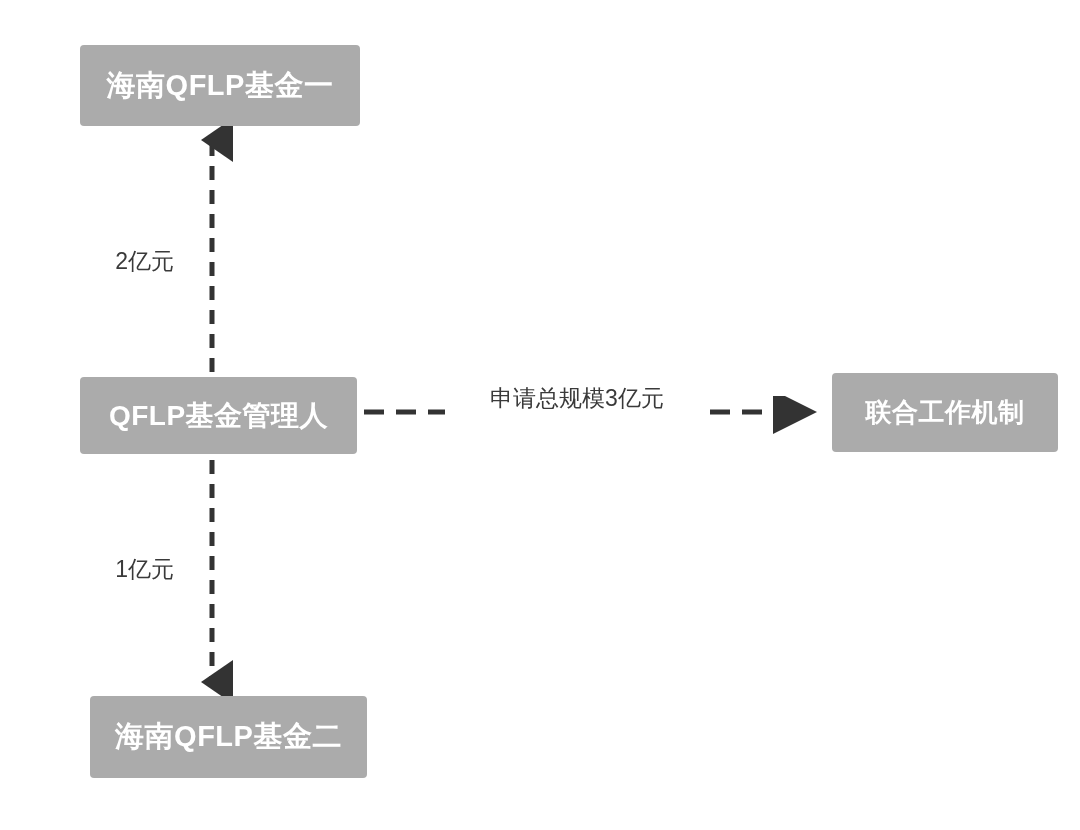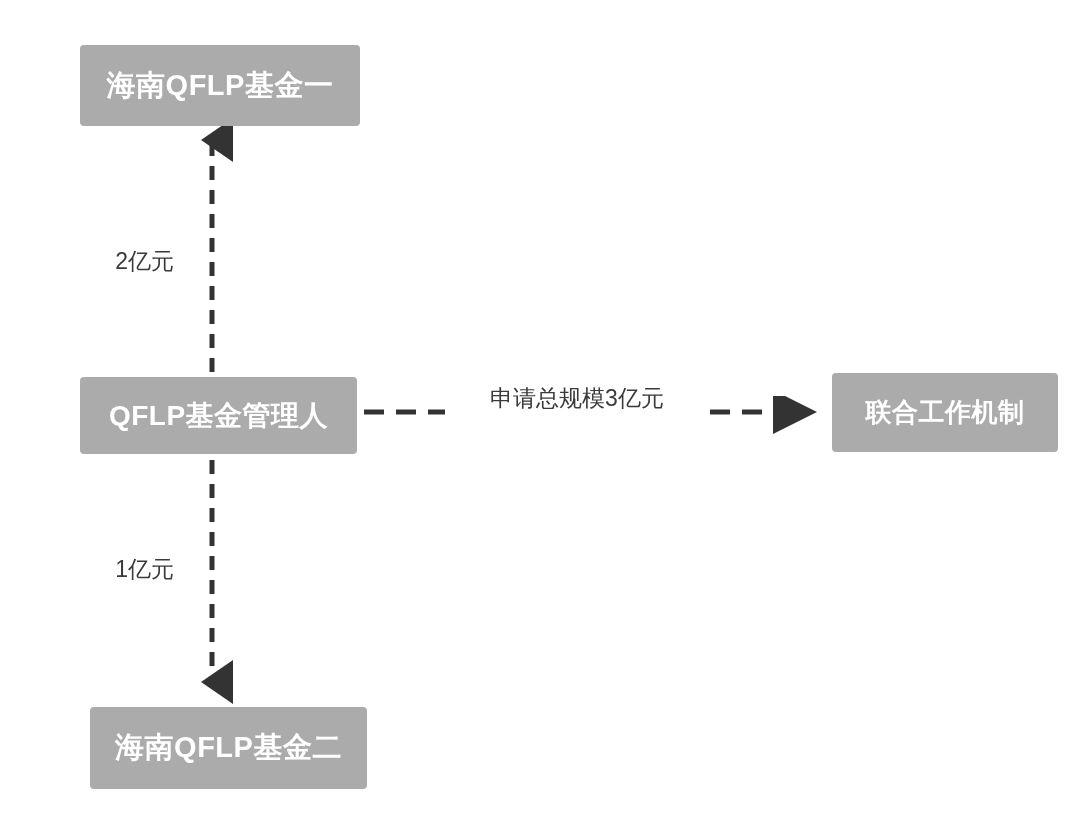--- a/index.html
+++ b/index.html
@@ -53,21 +53,20 @@
     height: 77px;
     font-size: 28px;
   }
 
   #node-fund-two {
     left: 90px;
     top: 696px;
     width: 277px;
     height: 82px;
     font-size: 29px;
-    margin-top: 11px;
   }
 
   #node-joint {
     left: 800px;
     top: 373px;
     width: 226px;
     height: 79px;
     font-size: 26px;
     margin-left: 32px;
   }

